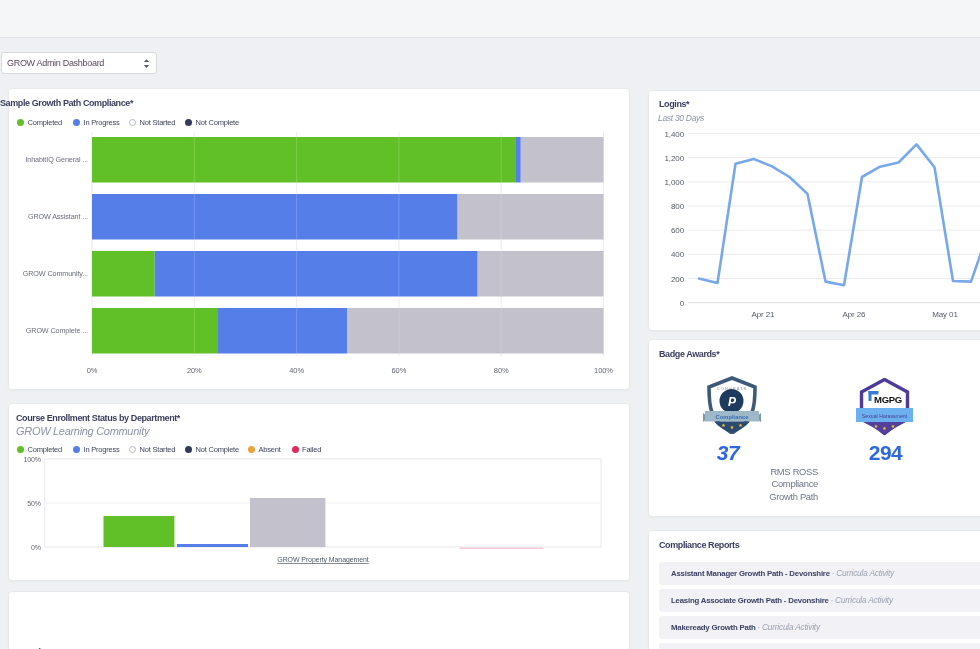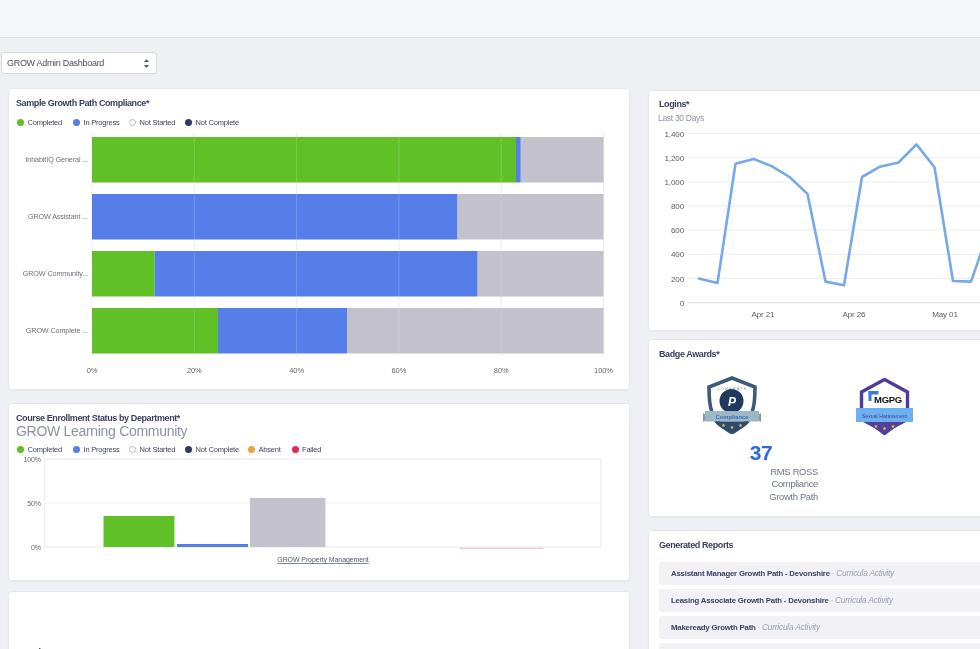--- a/index.html
+++ b/index.html
@@ -2,21 +2,21 @@
 <html><head>
 <meta charset="utf-8">
 <style>
 * { margin:0; padding:0; box-sizing:border-box; }
 html,body { width:980px; height:649px; overflow:hidden; }
 body { position:relative; background:#eef0f3; font-family:"Liberation Sans", sans-serif; }
 .blurwrap { position:absolute; left:0; top:0; width:980px; height:515px; filter:blur(0.6px); }
 .abs { position:absolute; }
 .card { position:absolute; background:#fff; border:1px solid #e7e8ee; border-radius:4px; box-shadow:0 1px 2px rgba(40,40,60,0.04); }
 .ctitle { position:absolute; font-size:9px; font-weight:bold; letter-spacing:-0.4px; color:#3a3e5d; line-height:10px; white-space:nowrap; }
-.csub { position:absolute; font-size:9px; letter-spacing:-0.3px; color:#8d93a3; line-height:10px; white-space:nowrap;text-align:center; }
+.csub { position:absolute; font-size:9px; font-style:italic; letter-spacing:-0.3px; color:#8d93a3; line-height:10px; white-space:nowrap;text-align:center; }
 .leg { position:absolute; height:8px; }
 .dot { position:absolute; width:7px; height:7px; border-radius:50%; top:0.5px; }
 .ltxt { position:absolute; font-size:7.5px; letter-spacing:-0.2px; color:#40465a; line-height:8px; top:0.5px; white-space:nowrap; }
 .num { position:absolute; font-size:21px; font-weight:bold; color:#2d68e0; text-align:center; letter-spacing:-0.5px; }
 .cap { position:absolute; font-size:9.4px; letter-spacing:-0.3px; color:#6d7487; text-align:right; line-height:12.3px; }
 .row { position:absolute; background:#f2f2f6; border-radius:3px; height:23px; line-height:23px; font-size:7.8px; letter-spacing:-0.2px; white-space:nowrap; padding-left:12px; color:#3b4263; font-weight:bold; }
 .row .ca { font-weight:normal; font-style:italic; color:#9aa0af; font-size:8.3px; }
 .row .sep { font-weight:normal; color:#9ba1b0; }
 </style>
 </head>
@@ -27,21 +27,21 @@
 
 <div class="abs" style="left:1px;top:52px;width:156px;height:22px;background:#fff;border:1px solid #d8d8df;border-radius:3px;">
   <div class="abs" style="left:5px;top:0;line-height:21px;font-size:9px;letter-spacing:-0.3px;color:#57495a;">GROW Admin Dashboard</div>
   <svg class="abs" style="right:6px;top:5px;" width="7" height="11" viewBox="0 0 8 12">
     <path d="M1 4.2 L4 1 L7 4.2 Z" fill="#555a66"></path>
     <path d="M1 7.8 L4 11 L7 7.8 Z" fill="#555a66"></path>
   </svg>
 </div>
 
 <div class="card" style="left:8px;top:88px;width:622px;height:302px;"></div>
-<div class="ctitle" style="left:16px;top:98px;">Sample Growth Path Compliance*</div>
+<div class="ctitle" style="left:0;top:98px;">Sample Growth Path Compliance*</div>
 <div class="leg" style="left:0;top:118px;">
   <div class="dot" style="left:17px;background:#61c027;"></div>
       <div class="ltxt" style="left:27.5px;">Completed</div>
   <div class="dot" style="left:73px;background:#567ee9;"></div>
       <div class="ltxt" style="left:83.5px;">In Progress</div>
   <div class="dot" style="left:129px;background:#fff;border:1.5px solid #b9bac4;"></div>
       <div class="ltxt" style="left:139.5px;">Not Started</div>
   <div class="dot" style="left:185px;background:#343a5c;"></div>
       <div class="ltxt" style="left:195.5px;">Not Complete</div>
 </div>
@@ -86,21 +86,21 @@
     <text x="186.3" y="245">20%</text>
     <text x="288.6" y="245">40%</text>
     <text x="390.9" y="245">60%</text>
     <text x="493.2" y="245">80%</text>
     <text x="595.5" y="245">100%</text>
   </g>
 </svg>
 
 <div class="card" style="left:8px;top:403px;width:622px;height:178px;"></div>
 <div class="ctitle" style="left:16px;top:413px;">Course Enrollment Status by Department*</div>
-<div class="csub" style="left:16px;top:425.5px;font-size:14px;">GROW Learning Community</div>
+<div class="csub" style="left:16px;top:425.5px;font-size:11px;">GROW Learning Community</div>
 <div class="leg" style="left:0;top:445.5px;">
   <div class="dot" style="left:17px;background:#61c027;"></div>
       <div class="ltxt" style="left:27.5px;">Completed</div>
   <div class="dot" style="left:73px;background:#567ee9;"></div>
       <div class="ltxt" style="left:83.5px;">In Progress</div>
   <div class="dot" style="left:129px;background:#fff;border:1.5px solid #b9bac4;"></div>
       <div class="ltxt" style="left:139.5px;">Not Started</div>
   <div class="dot" style="left:185px;background:#343a5c;"></div>
       <div class="ltxt" style="left:195.5px;">Not Complete</div>
   <div class="dot" style="left:248px;background:#e9a43c;"></div>
@@ -183,22 +183,23 @@
   <text x="32" y="24.5" font-size="9.5" font-weight="bold" fill="#111" text-anchor="middle" letter-spacing="-0.3">MGPG</text>
   <polygon points="-3,30 4,37.5 -3,45" fill="#4a90d9"></polygon>
   <polygon points="60,30 53,37.5 60,45" fill="#4a90d9"></polygon>
   <rect x="0" y="30" width="57" height="14" fill="#6cb0f0"></rect>
   <text x="28.5" y="39.5" font-size="5.2" fill="#4a3f8f" text-anchor="middle">Sexual Harassment</text>
   <path d="M7 44 L50 44 L28.5 55.5 Z" fill="#533f9c"></path>
   <text x="20" y="49.5" font-size="5" fill="#f0c93c" text-anchor="middle">★</text>
   <text x="28.5" y="51.5" font-size="5" fill="#f0c93c" text-anchor="middle">★</text>
   <text x="37" y="49.5" font-size="5" fill="#f0c93c" text-anchor="middle">★</text>
 </svg>
-<div class="num" style="left:676px;top:441px;width:170px;">37</div>
+<div class="num" style="left:643px;top:441px;width:170px;font-style:italic;">37</div>
 <div class="cap" style="left:648px;top:466px;width:170px;">RMS ROSS<br>Compliance<br>Growth Path</div>
+<div class="num" style="left:803px;top:441px;width:165px;">294</div>
 
 <div class="card" style="left:648px;top:530px;width:345px;height:141px;"></div>
-<div class="ctitle" style="left:659px;top:540px;">Generated Reports</div>
+<div class="ctitle" style="left:659px;top:540px;">Compliance Reports</div>
 <div class="row" style="left:659px;top:562px;width:326px;">Assistant Manager Growth Path - Devonshire <span class="sep">·</span> <span class="ca">Curricula Activity</span></div>
 <div class="row" style="left:659px;top:589px;width:326px;">Leasing Associate Growth Path - Devonshire <span class="sep">·</span> <span class="ca">Curricula Activity</span></div>
 <div class="row" style="left:659px;top:616px;width:326px;">Makeready Growth Path <span class="sep">·</span> <span class="ca">Curricula Activity</span></div>
 <div class="row" style="left:659px;top:643px;width:326px;"></div>
 </div>
 
 </body></html>

